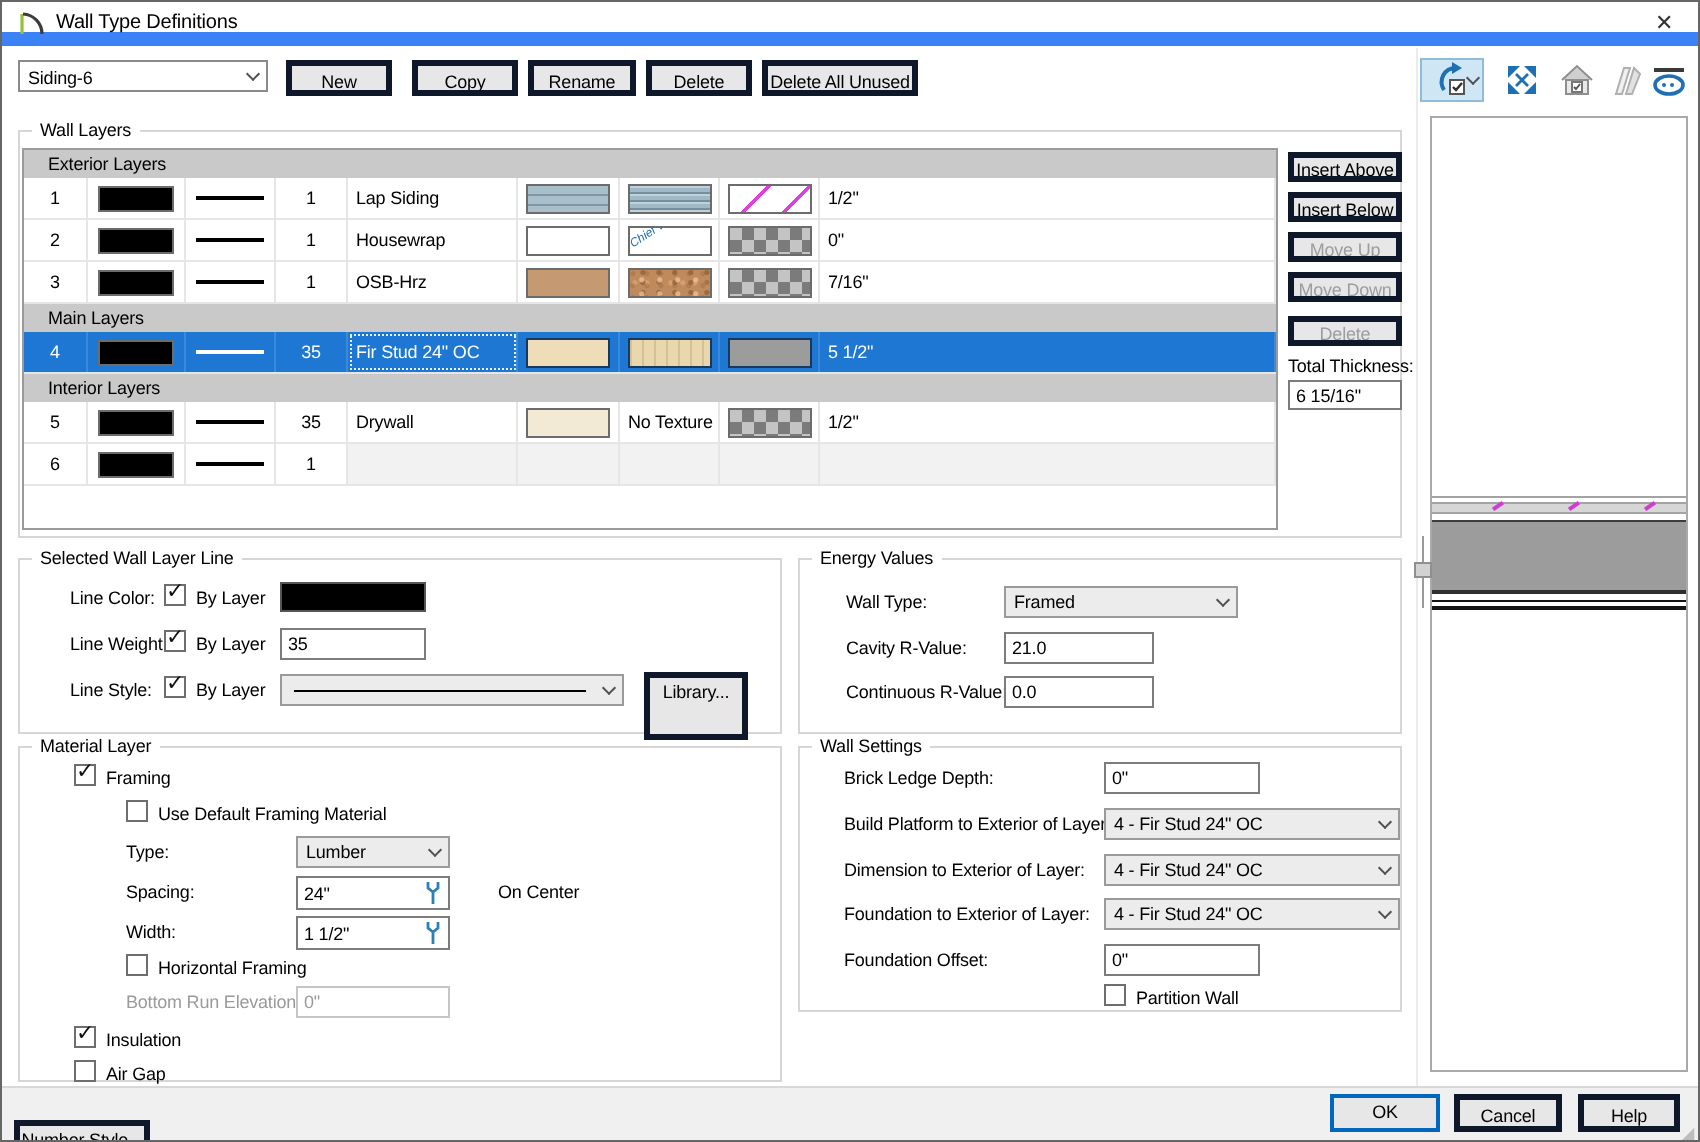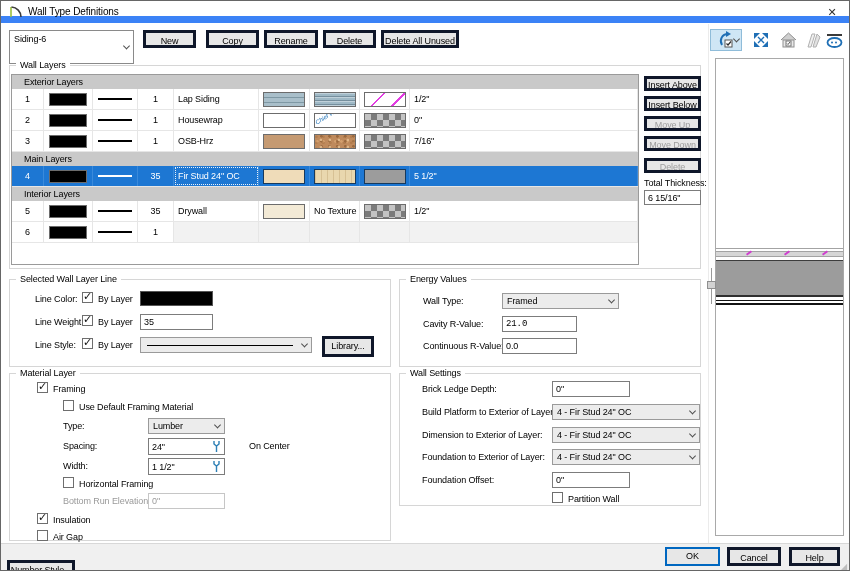--- a/index.html
+++ b/index.html
@@ -102,21 +102,21 @@
     <span class="app-icon">
       <svg width="14" height="14" viewBox="0 0 14 14">
           <path d="M2 12 L2 2" stroke="#9bbf3b" stroke-width="1.6" fill="none"></path>
           <path d="M2.5 2 A10 10 0 0 1 12 12" stroke="#3c3c3c" stroke-width="1.6" fill="none"></path>
         </svg>
     </span>
     <span class="title-text">Wall Type Definitions</span>
     <span class="close-btn">✕</span>
   </div>
 
-  <div class="combo" style="left:8px; top:29px; width:125px; height:34px; line-height:16px;">
+  <div class="combo" style="left:8px; top:29px; width:125px; height:16px; line-height:16px;">
     <span>Siding-6</span>
     <span class="caret"></span>
   </div>
   <div class="btn" style="left:142px; top:29px; width:53px; height:18px; line-height:16px;">New</div>
   <div class="btn" style="left:205px; top:29px; width:53px; height:18px; line-height:16px;">Copy</div>
   <div class="btn" style="left:263px; top:29px; width:54px; height:18px; line-height:16px;">Rename</div>
   <div class="btn" style="left:322px; top:29px; width:53px; height:18px; line-height:16px;">Delete</div>
   <div class="btn" style="left:380px; top:29px; width:78px; height:18px; line-height:16px;">Delete All Unused</div>
 
   <div class="group" style="left:8px; top:64px; width:692px; height:204px;">
@@ -278,32 +278,32 @@
     <span class="lbl" style="left:88px; top:37px;">By Layer</span>
     <input class="tinput" style="left: 130px; top: 34px; width: 73px; height: 16px;" value="35">
 
     <span class="lbl" style="left:25px; top:60px;">Line Style:</span>
     <span class="cb checked" style="position:absolute; left:72px; top:58px;"></span>
     <span class="lbl" style="left:88px; top:60px;">By Layer</span>
     <div class="combo gray" style="left:130px; top:57px; width:172px; height:16px;">
       <span style="position:absolute; left:6px; right:18px; top:7px; border-top:1.5px solid #000;"></span>
       <span class="caret"></span>
     </div>
-    <div class="btn" style="left:312px; top:56px; width:52px; height:21px; line-height:15px;">Library...</div>
+    <div class="btn" style="left:312px; top:56px; width:52px; height:34px; line-height:15px;">Library...</div>
   </div>
 
   <div class="group" style="left:398px; top:278px; width:302px; height:88px;">
     <span class="glabel">Energy Values</span>
     <span class="lbl" style="left:23px; top:16px;">Wall Type:</span>
     <div class="combo gray" style="left:102px; top:13px; width:117px; height:16px; line-height:14px;">
       <span>Framed</span>
       <span class="caret"></span>
     </div>
     <span class="lbl" style="left:23px; top:39px;">Cavity R-Value:</span>
-    <input class="tinput" style="left: 102px; top: 36px; width: 75px; height: 16px; font-family: Liberation Mono, monospace;" value="21.0">
+    <input class="tinput" style="left: 102px; top: 36px; width: 75px; height: 16px;" value="21.0">
     <span class="lbl" style="left:23px; top:61px;">Continuous R-Value:</span>
     <input class="tinput" style="left: 102px; top: 58px; width: 75px; height: 16px;" value="0.0">
   </div>
 
   <div class="group" style="left:8px; top:372px; width:382px; height:168px;">
     <span class="glabel">Material Layer</span>
 
     <span class="cb checked" style="position:absolute; left:27px; top:8px;"></span>
     <span class="lbl" style="left:43px; top:10px;">Framing</span>
 

